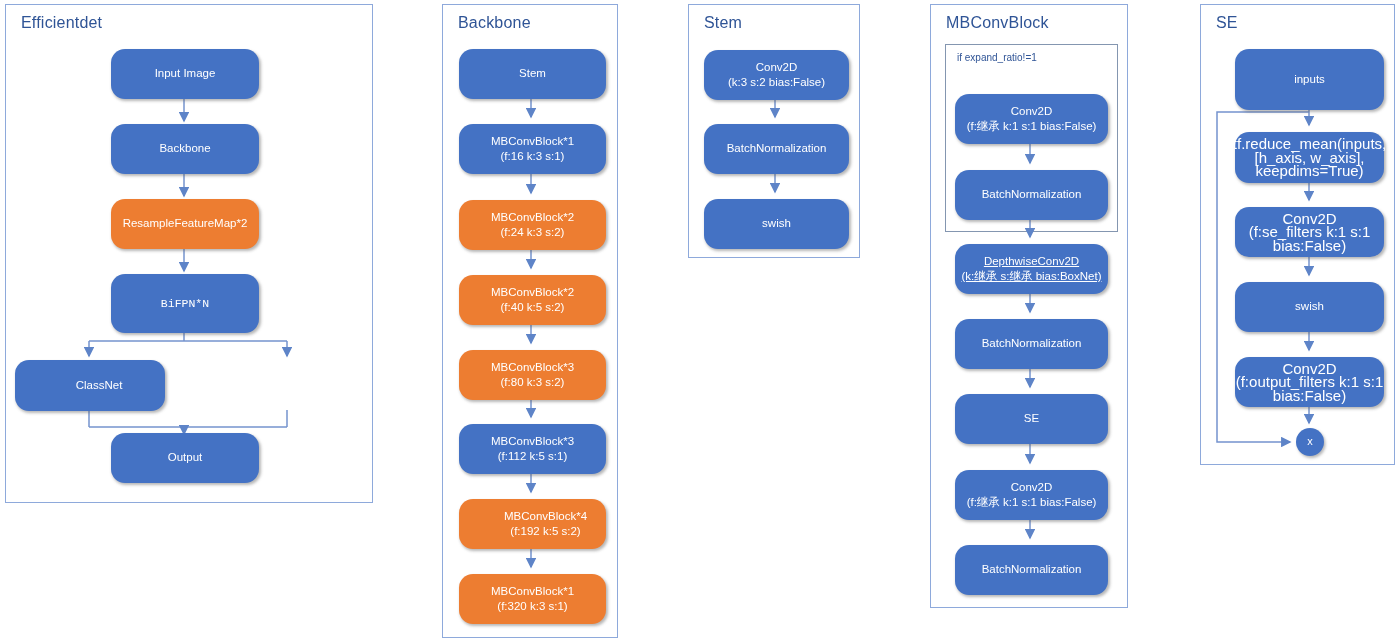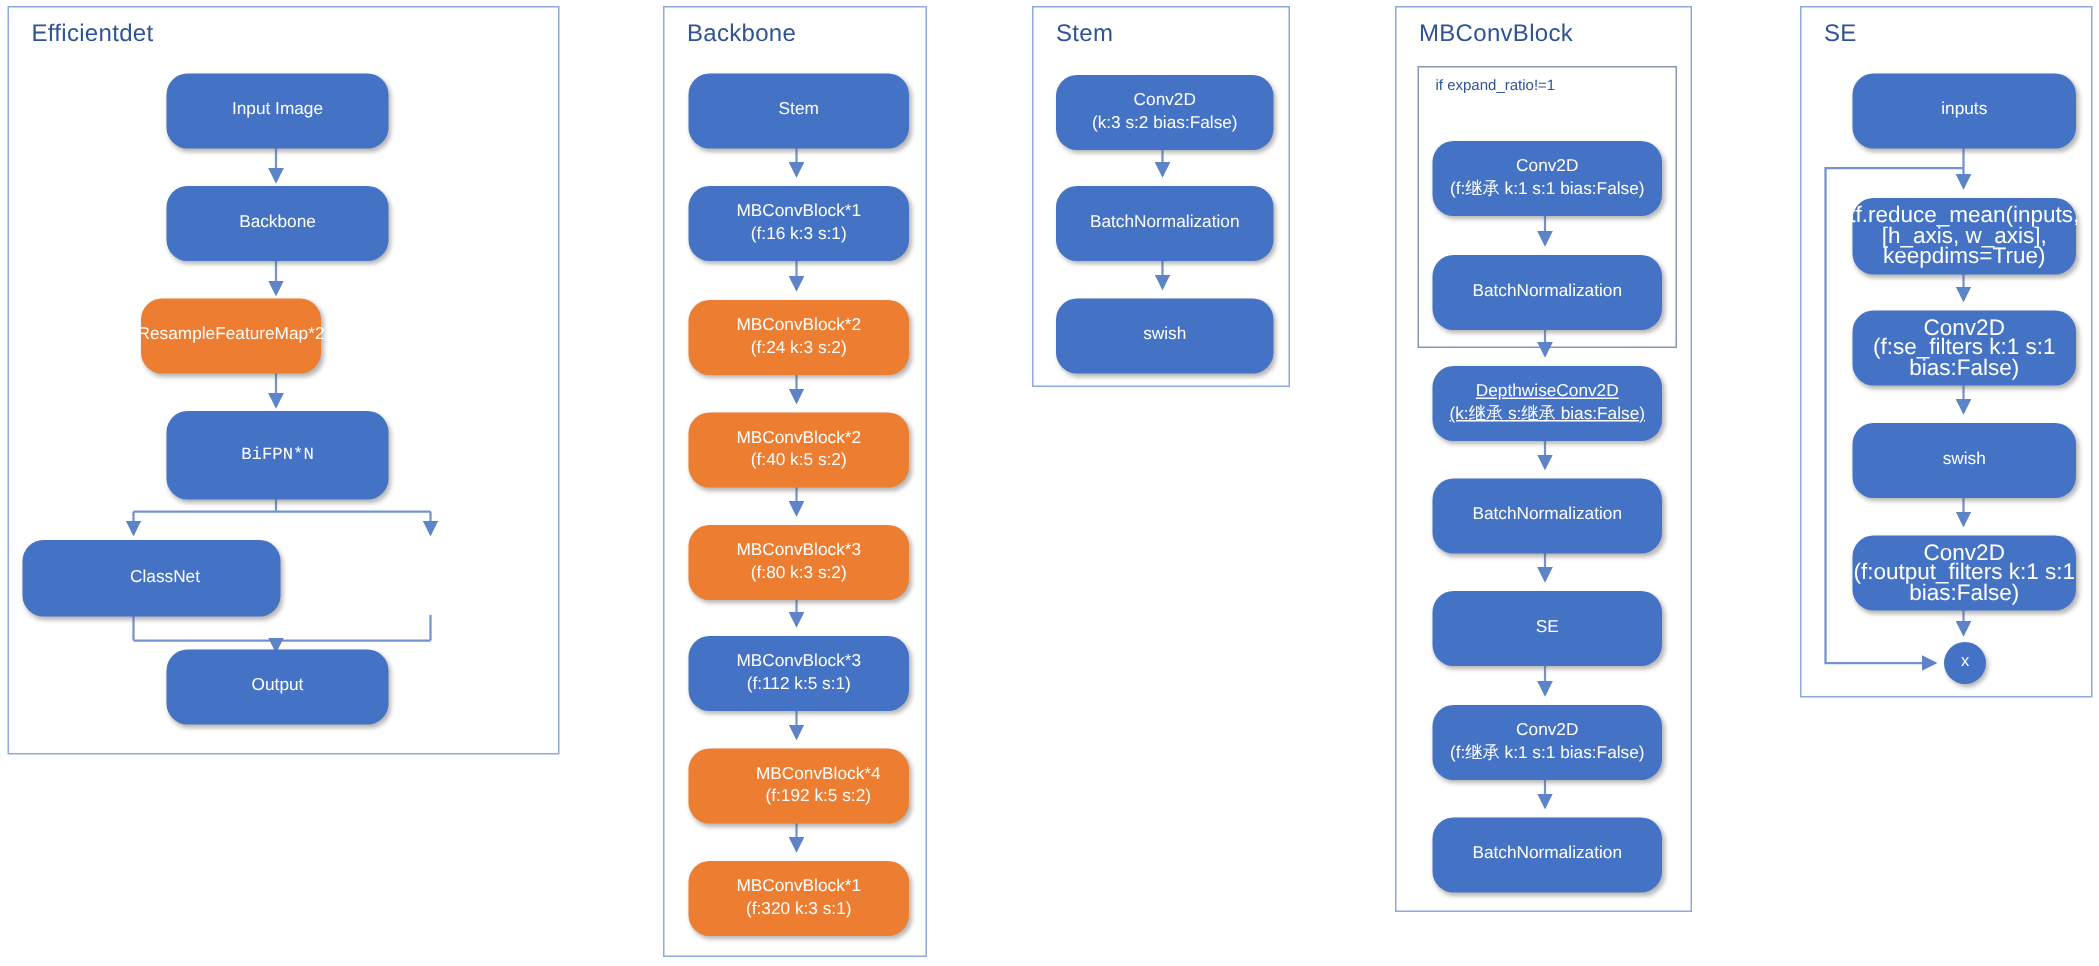--- a/index.html
+++ b/index.html
@@ -38,27 +38,27 @@
 <body>
 
 <div class="panel" style="left:5px;top:4px;width:368px;height:499px;">
   <span class="panel-title">Efficientdet</span>
   <div class="node blue" style="left:105px;top:44px;width:148px;height:50px;">
     <span class="ln">Input Image</span>
   </div>
   <div class="node blue" style="left:105px;top:119px;width:148px;height:50px;">
     <span class="ln">Backbone</span>
   </div>
-  <div class="node orange" style="left:88px;top:194px;width:120px;height:50px;">
+  <div class="node orange" style="left:105px;top:194px;width:148px;height:50px;">
     <span class="ln">ResampleFeatureMap*2</span>
   </div>
   <div class="node blue" style="left:105px;top:269px;width:148px;height:59px;font-family:Liberation Mono, monospace;">
     <span class="ln">BiFPN*N</span>
   </div>
-  <div class="node blue" style="left:9px;top:355px;width:172px;height:51px;padding-left:18px;">
+  <div class="node blue" style="left:9px;top:355px;width:150px;height:51px;padding-left:18px;">
     <span class="ln">ClassNet</span>
   </div>
   <div class="node blue" style="left:105px;top:428px;width:148px;height:50px;">
     <span class="ln">Output</span>
   </div>
 </div>
 
 <div class="panel" style="left:442px;top:4px;width:176px;height:634px;">
   <span class="panel-title">Backbone</span>
   <div class="node blue" style="left:16px;top:44px;width:147px;height:50px;">
@@ -115,40 +115,40 @@
   </div>
   <div class="node blue" style="left:24px;top:89px;width:153px;height:50px;">
     <span class="ln">Conv2D</span>
     <span class="ln">(f:继承 k:1 s:1 bias:False)</span>
   </div>
   <div class="node blue" style="left:24px;top:165px;width:153px;height:50px;">
     <span class="ln">BatchNormalization</span>
   </div>
   <div class="node blue" style="left:24px;top:239px;width:153px;height:50px;text-decoration:underline;">
     <span class="ln">DepthwiseConv2D</span>
-    <span class="ln">(k:继承 s:继承 bias:False)</span>
+    <span class="ln">(k:继承 s:继承 bias:BoxNet)</span>
   </div>
   <div class="node blue" style="left:24px;top:314px;width:153px;height:50px;">
     <span class="ln">BatchNormalization</span>
   </div>
   <div class="node blue" style="left:24px;top:389px;width:153px;height:50px;">
     <span class="ln">SE</span>
   </div>
   <div class="node blue" style="left:24px;top:465px;width:153px;height:50px;">
     <span class="ln">Conv2D</span>
     <span class="ln">(f:继承 k:1 s:1 bias:False)</span>
   </div>
   <div class="node blue" style="left:24px;top:540px;width:153px;height:50px;">
     <span class="ln">BatchNormalization</span>
   </div>
 </div>
 
 <div class="panel" style="left:1200px;top:4px;width:195px;height:461px;">
   <span class="panel-title">SE</span>
-  <div class="node blue" style="left:34px;top:44px;width:149px;height:50px;">
+  <div class="node blue" style="left:34px;top:44px;width:149px;height:61px;">
     <span class="ln">inputs</span>
   </div>
   <div class="node blue tight" style="left:34px;top:127px;width:149px;height:51px;">
     <span class="ln">tf.reduce_mean(inputs,</span>
     <span class="ln">[h_axis, w_axis],</span>
     <span class="ln">keepdims=True)</span>
   </div>
   <div class="node blue tight" style="left:34px;top:202px;width:149px;height:50px;">
     <span class="ln">Conv2D</span>
     <span class="ln">(f:se_filters k:1 s:1</span>

